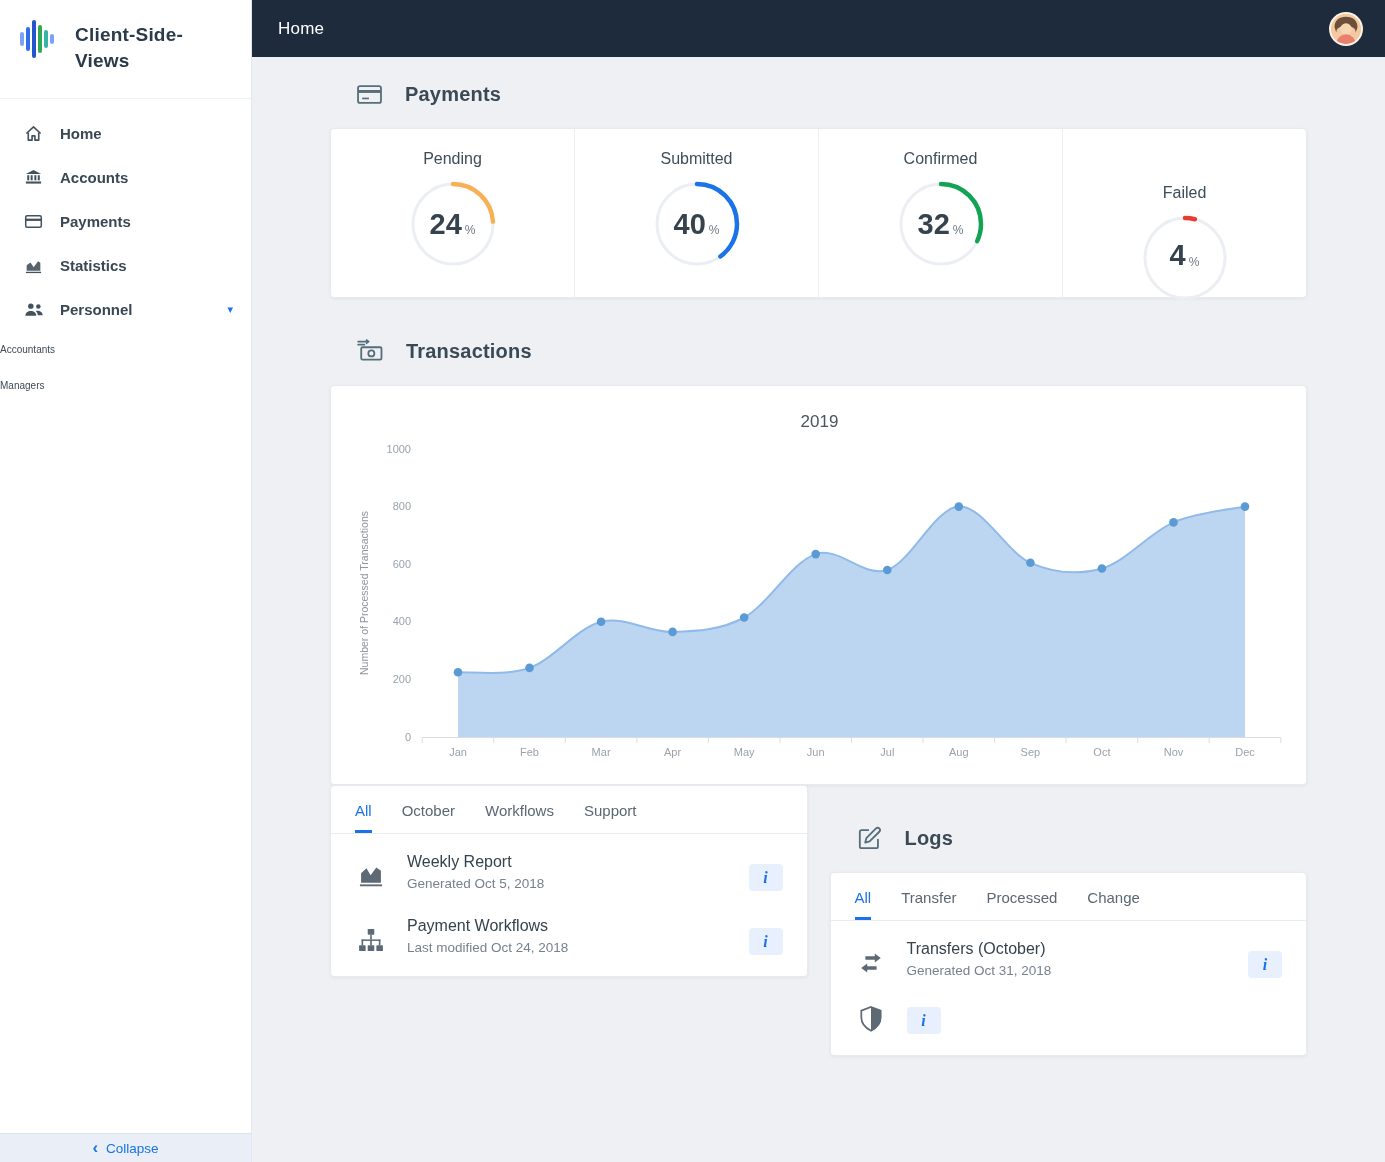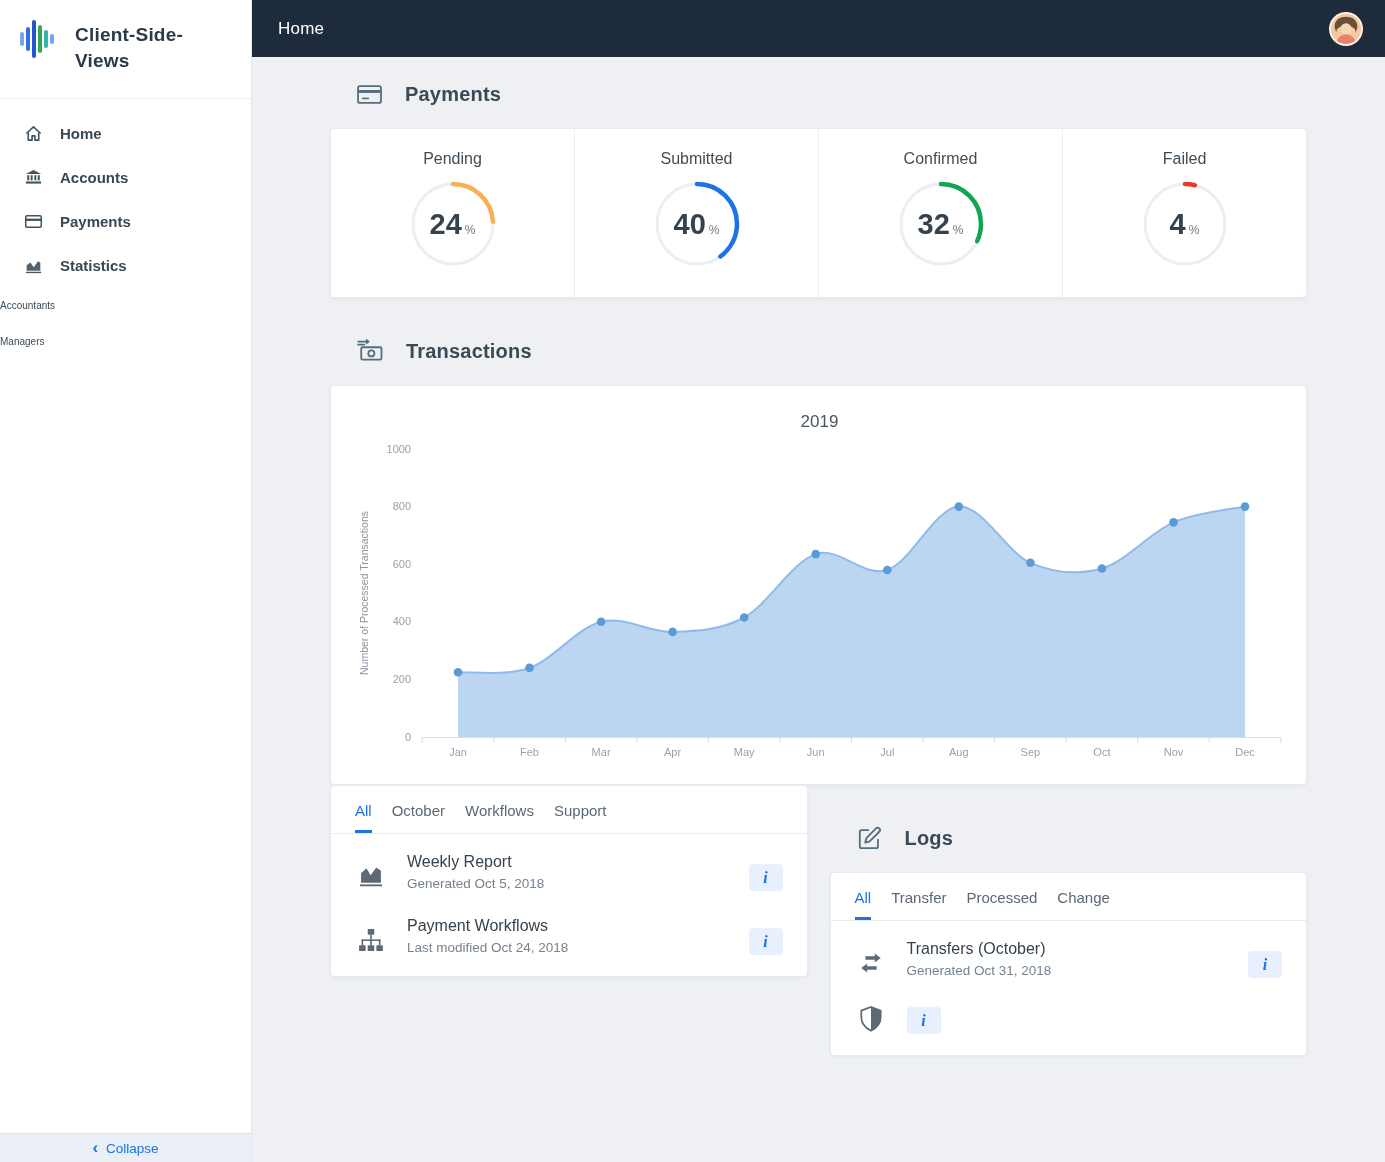--- a/index.html
+++ b/index.html
@@ -69,21 +69,21 @@
     background: #fff; border: 1px solid #e7eaee; border-radius: 4px;
     box-shadow: 0 1px 3px rgba(24,40,66,.06);
   }
 
   
   .payments-card { display: flex; height: 170px; }
   .stat-col {
     flex: 1; display: flex; flex-direction: column; align-items: center;
     padding-top: 21px; border-right: 1px solid #eceff2;
   }
-  .stat-col:last-child { border-right: none; }
+  .stat-col:last-child { border-right: none; margin-top: 34px; }
   .stat-label { font-size: 16px; color: #3f4d59; font-weight: 500; margin-bottom: 12px; }
   .donut { position: relative; width: 88px; height: 88px; }
   .donut-svg { position: absolute; inset: 0; }
   .donut-value {
     position: absolute; inset: 0; display: flex;
     align-items: center; justify-content: center; gap: 3px;
   }
   .donut-num { font-size: 29px; font-weight: 700; color: #36434e; }
   .donut-unit { font-size: 12px; color: #6d7883; margin-top: 12px; }
 
@@ -91,21 +91,21 @@
   .chart-card { height: 400px; text-align: center; }
   #tx-chart { display: block; }
   .c-title { font-size: 17px; fill: #4b5560; }
   .c-ylab  { font-size: 10.5px; fill: #8d959e; }
   .c-tick  { font-size: 11px; fill: #9aa2ab; }
   .c-axis  { stroke: #d9dde2; stroke-width: 1; }
 
   
   .bottom-grid { display: flex; gap: 22px; align-items: flex-start; }
   .half { flex: 1; min-width: 0; }
-  .tabs { display: flex; gap: 20px; padding: 16px 24px 0; border-bottom: 1px solid #e8ebef; }
+  .tabs { display: flex; gap: 30px; padding: 16px 24px 0; border-bottom: 1px solid #e8ebef; }
   .tab {
     font-size: 15px; font-weight: 500; color: #5c6773;
     padding-bottom: 11px; border-bottom: 3px solid transparent; cursor: pointer;
   }
   .tab.active { color: #1a73e8; border-bottom-color: #1a73e8; }
   .rowlist { padding: 6px 0 8px; }
   .row { display: flex; align-items: flex-end; padding: 13px 24px; }
   .row-icon {
     width: 32px; height: 30px; margin-right: 20px; color: #5d6a76;
     display: flex; align-items: center; justify-content: center; flex: none;
@@ -176,20 +176,32 @@
     <div class="side-item">
       <span class="side-icon">
         <svg width="19" height="19" viewBox="0 0 20 20" fill="currentColor">
             <path d="M2 16.6h16v1.4H2z"></path>
             <path d="M2.8 15.4V9.8l4-3 3.4 5 4.6-6.4 2.4 1.8v8.2z" opacity="0.9"></path>
           </svg>
       </span>
       <span class="side-label">Statistics</span>
     </div>
 
+    <div class="side-item">
+      <span class="side-icon">
+        <svg width="20" height="19" viewBox="0 0 22 20" fill="currentColor">
+            <circle cx="7.5" cy="6.3" r="3"></circle>
+            <path d="M1.5 16.8c0-3.2 2.7-5.1 6-5.1s6 1.9 6 5.1z"></path>
+            <circle cx="15.8" cy="6.8" r="2.5"></circle>
+            <path d="M14.8 11.5c3 .1 5.7 1.9 5.7 4.9h-5.2a7.4 7.4 0 0 0-2.2-4.5c.5-.25 1.1-.4 1.7-.4z"></path>
+          </svg>
+      </span>
+      <span class="side-label">Personnel</span>
+      <span class="caret">▾</span>
+    </div>
 
     <div class="sub-item">
       <span>Accountants</span>
     </div>
     <div class="sub-item">
       <span>Managers</span>
     </div>
   </nav>
 
   <div class="collapse-bar">

